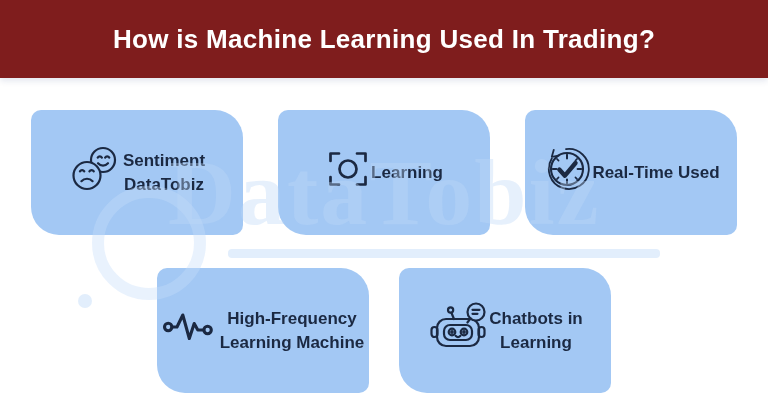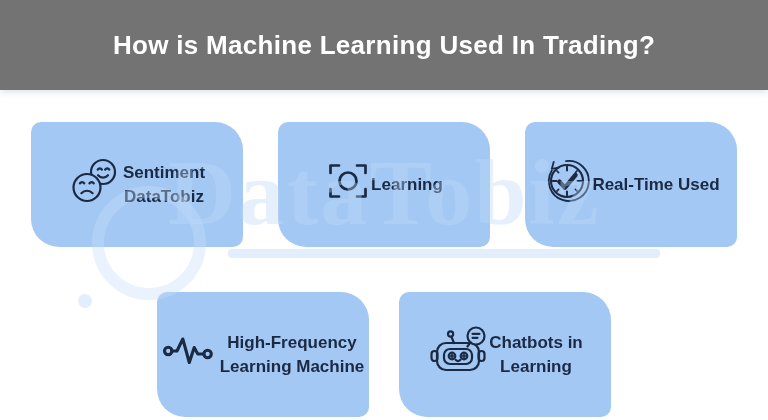--- a/index.html
+++ b/index.html
@@ -12,22 +12,22 @@
   .stage {
     position: relative;
     width: 768px;
     height: 420px;
     background: #ffffff;
     overflow: hidden;
   }
   .header {
     position: relative;
     z-index: 10;
-    height: 90px;
-    background: #737373;
+    height: 78px;
+    background: #7f1d1d;
     display: flex;
     align-items: center;
     justify-content: center;
     box-shadow: 0 3px 6px rgba(30, 60, 120, 0.12);
   }
   .header h1 {
     color: #ffffff;
     font-size: 26px;
     font-weight: 700;
     letter-spacing: 0.3px;
@@ -77,21 +77,21 @@
     border-radius: 4px;
     background: rgba(198, 221, 249, 0.5);
   }
   .row {
     position: relative;
     z-index: 1;
     display: flex;
     justify-content: center;
   }
   .row-1 { margin-top: 32px; gap: 35px; }
-  .row-2 { margin-top: 45px; gap: 30px; }
+  .row-2 { margin-top: 33px; gap: 30px; }
   .card {
     width: 212px;
     height: 125px;
     background: #a3c8f4;
     border-radius: 10px 28px 10px 28px;
     display: flex;
     flex-direction: row;
     align-items: center;
     justify-content: center;
     padding-top: 0;

